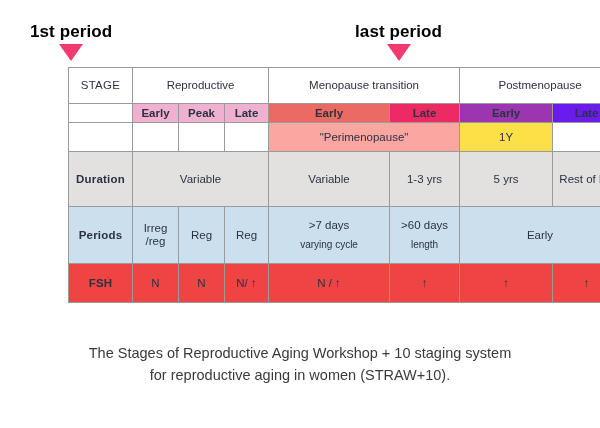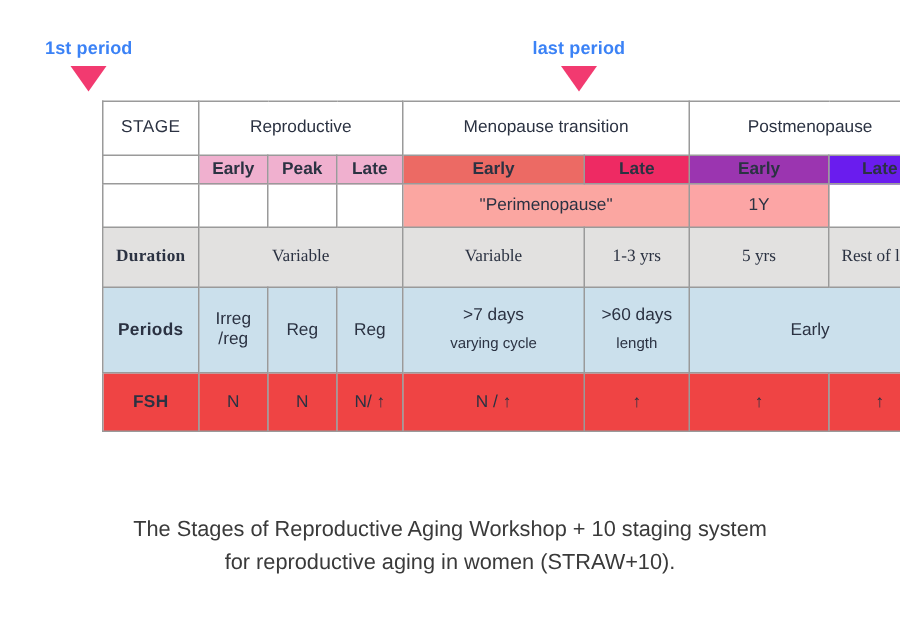--- a/index.html
+++ b/index.html
@@ -10,22 +10,22 @@
     overflow: hidden;
   }
   .page { position: relative; width: 600px; height: 428px; background:#fff; }
 
   
   .annot {
     position: absolute;
     display: flex;
     flex-direction: column;
     align-items: center;
-    color: #3b82f6;
-    font-size: 12px;
+    color: #000000;
+    font-size: 17px;
     font-weight: 700;
     letter-spacing: .1px;
     white-space: nowrap;
   }
   .annot .lbl { line-height: 16px; }
   .annot .arrow {
     margin-top: 4px;
     width: 0; height: 0;
     border-left: 12px solid transparent;
     border-right: 12px solid transparent;
@@ -49,38 +49,38 @@
     color: #2b3242;
     font-size: 11.5px;
     line-height: 13px;
     padding: 2px 1px;
   }
 
   
   .r-stage td    { height: 36px; }
   .r-sub td      { height: 19px; }
   .r-peri td     { height: 29px; }
-  .r-duration td { height: 40px; font-family: Liberation Serif, serif; }
+  .r-duration td { height: 55px; }
   .r-periods td  { height: 57px; }
   .r-fsh td      { height: 39px; }
 
   
   .r-stage td { font-size: 14px; color: #313a4e; }
   .cell-stage-label { font-size: 14px; letter-spacing:.3px; }
 
   
   .sw { color:#fff; font-size:11.5px; font-weight:600; }
   .sw-pink  { background:#F0B0CF; }
   .sw-coral { background:#EC6A64; }
   .sw-crim  { background:#EE2A63; }
   .sw-purp  { background:#9B35B0; }
   .sw-viol  { background:#6A1CEE; }
 
   .peri-band { background:#FBA6A1; color:#2b3242; font-size:12px; }
-  .peri-1y   { background:#fca5a5; color:#2b3242; font-size:9px; text-align:left; padding-left:5px; }
+  .peri-1y   { background:#fde047; color:#2b3242; font-size:9px; text-align:left; padding-left:5px; }
 
   .rowband-gray  { background:#E2E1E0; }
   .rowband-blue  { background:#CBE0EC; }
   .rowband-gray2 { background:#ef4444; }
 
   .rowhead { font-weight:700; font-size:11.5px; color:#1d1d1d; letter-spacing:.2px; }
 
   .two-line { display:block; }
   .sub-note { display:block; font-size:10px; margin-top:6px;text-align:center; }
   .cell-fsh { font-size:12px; }

